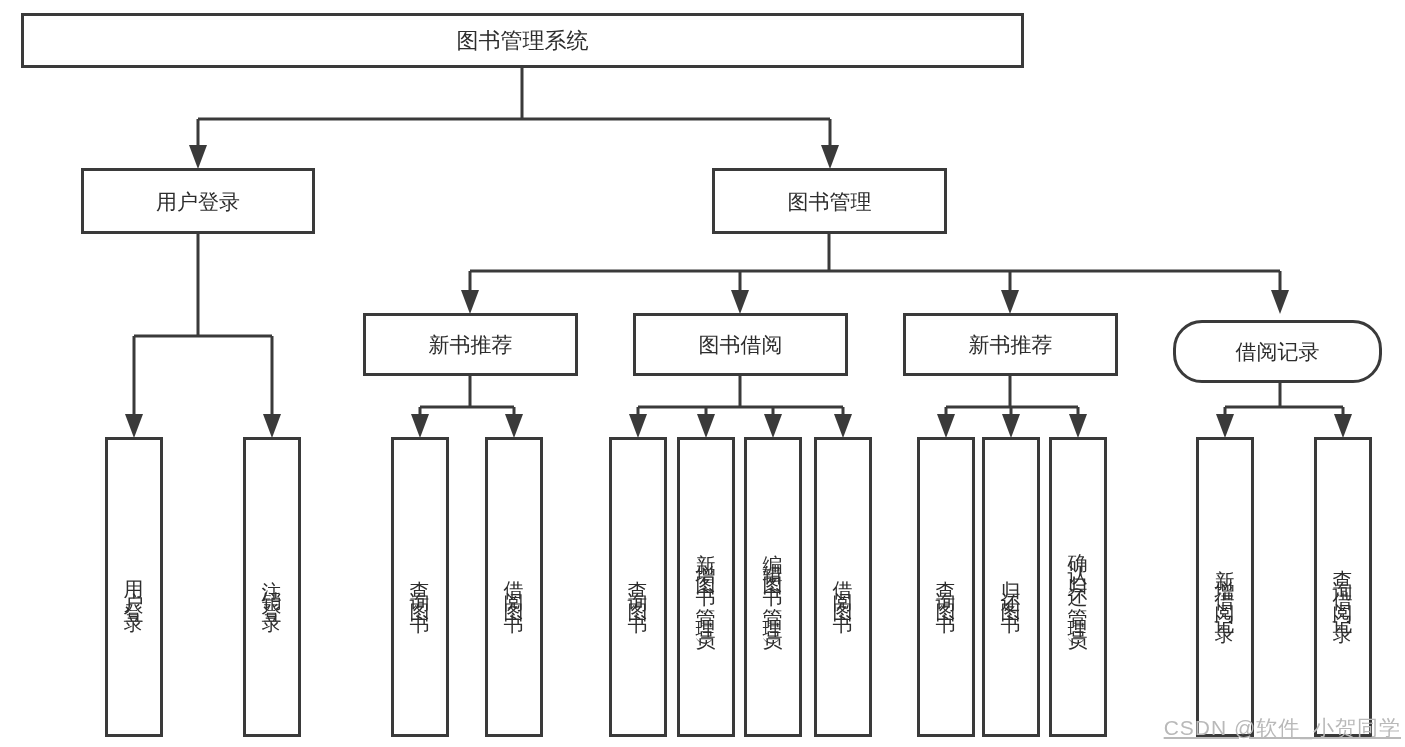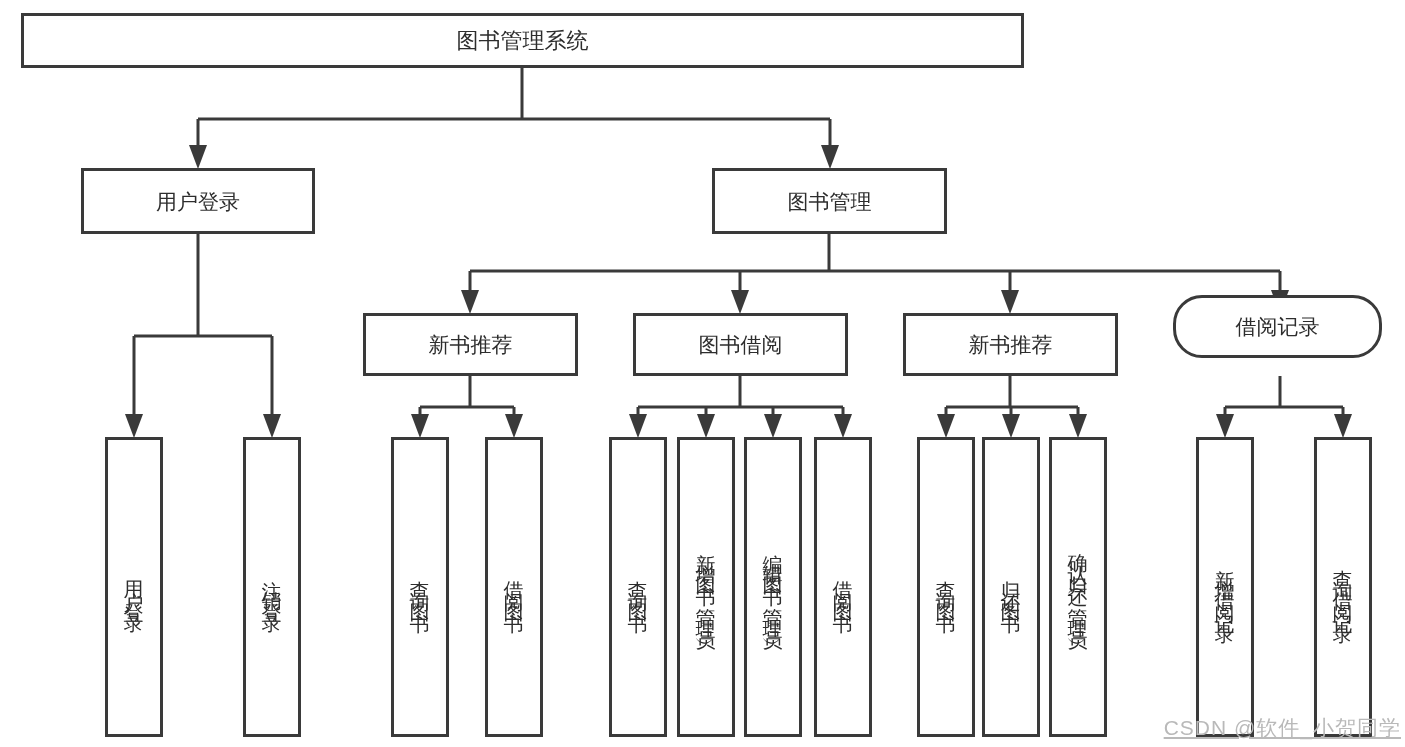--- a/index.html
+++ b/index.html
@@ -105,21 +105,21 @@
   </svg>
 
   <div class="node root" style="left:21px; top:13px; width:1003px; height:55px;">图书管理系统</div>
 
   <div class="node" style="left:81px; top:168px; width:234px; height:66px;">用户登录</div>
   <div class="node" style="left:712px; top:168px; width:235px; height:66px;">图书管理</div>
 
   <div class="node" style="left:363px; top:313px; width:215px; height:63px;">新书推荐</div>
   <div class="node" style="left:633px; top:313px; width:215px; height:63px;">图书借阅</div>
   <div class="node" style="left:903px; top:313px; width:215px; height:63px;">新书推荐</div>
-  <div class="node" style="left:1173px; top:295px; width:209px; height:63px;border-radius:29px;">借阅记录</div>
+  <div class="node" style="left:1173px; top:320px; width:209px; height:63px;border-radius:29px;">借阅记录</div>
 
   <div class="node leaf" style="left:105px; top:437px; width:58px; height:300px;">用户登录</div>
   <div class="node leaf" style="left:243px; top:437px; width:58px; height:300px;">注销登录</div>
 
   <div class="node leaf" style="left:391px; top:437px; width:58px; height:300px;">查询图书</div>
   <div class="node leaf" style="left:485px; top:437px; width:58px; height:300px;">借阅图书</div>
 
   <div class="node leaf" style="left:609px; top:437px; width:58px; height:300px;">查询图书</div>
   <div class="node leaf" style="left:677px; top:437px; width:58px; height:300px;">新增图书（管理员）</div>
   <div class="node leaf" style="left:744px; top:437px; width:58px; height:300px;">编辑图书（管理员）</div>

